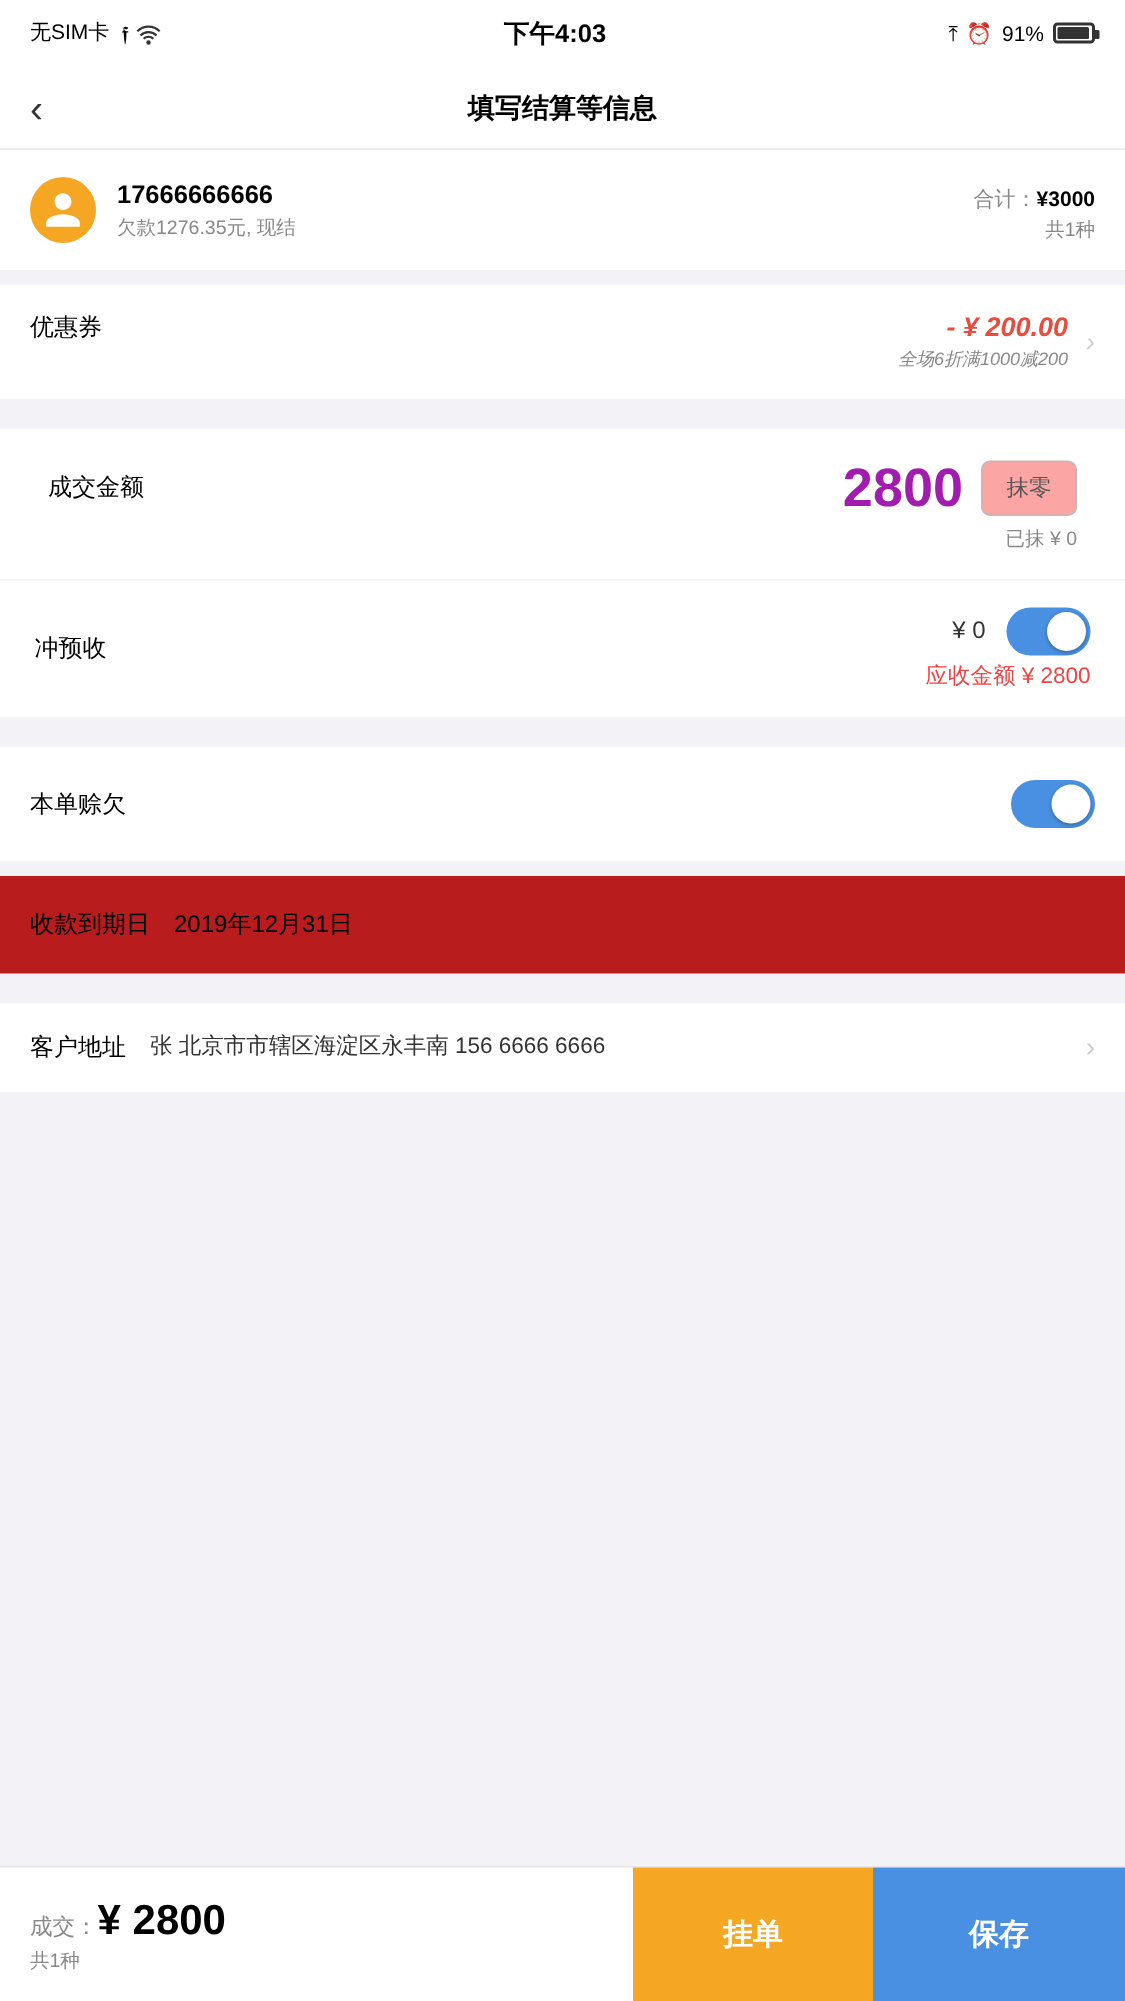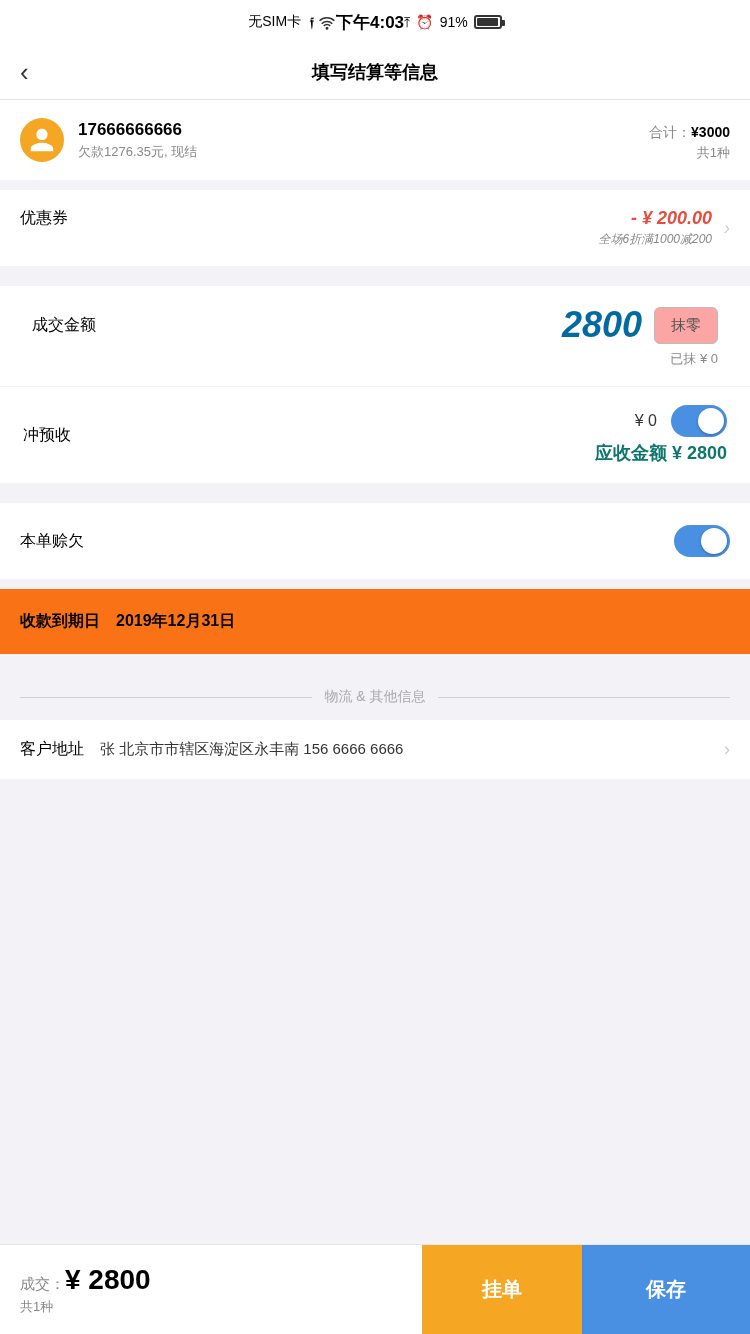--- a/index.html
+++ b/index.html
@@ -12,21 +12,21 @@
       position: relative;
       overflow-x: hidden;
     }
 
     
     .status-bar {
       height: 44px;
       background: #fff;
       display: flex;
       align-items: center;
-      justify-content: center;
+      justify-content: space-between;
       padding: 0 20px;
       font-size: 15px;
       font-weight: 500;
     }
     .status-left { display: flex; align-items: center; gap: 8px; font-size: 14px; }
     .status-center { font-size: 17px; font-weight: 600; }
     .status-right { display: flex; align-items: center; gap: 6px; font-size: 14px; }
     .wifi-icon { font-size: 14px; }
     .battery-icon {
       display: inline-block;
@@ -188,22 +188,21 @@
       color: #000;
     }
     .amount-right {
       display: flex;
       align-items: center;
       gap: 12px;
     }
     .amount-value {
       font-size: 36px;
       font-weight: 700;
-      color: #0369a1;
-      font-style: italic;
+      color: #a21caf;
     }
     .round-btn {
       border: 1.5px solid #bbb;
       border-radius: 6px;
       padding: 8px 16px;
       font-size: 15px;
       color: #555;
       background: #fca5a5;
       cursor: pointer;
     }
@@ -236,23 +235,22 @@
     .prereceive-amount {
       display: flex;
       align-items: center;
       gap: 14px;
     }
     .prereceive-val {
       font-size: 16px;
       color: #333;
     }
     .prereceive-sub {
-      font-size: 18px;
-      color: #0f766e;
-      font-weight: bold;
+      font-size: 15px;
+      color: #ef4444;
     }
 
     
     .toggle {
       width: 56px; height: 32px;
       border-radius: 16px;
       background: #4a90e2;
       position: relative;
       cursor: pointer;
       flex-shrink: 0;
@@ -277,24 +275,23 @@
       margin-top: 10px;
       margin-bottom: 10px;
     }
     .debt-label {
       font-size: 16px;
       color: #000;
     }
 
     
     .duedate-section {
-      background: #f97316;
+      background: #b91c1c;
       padding: 22px 20px;
       margin-bottom: 10px;
-      font-weight: bold;
     }
     .duedate-content {
       display: flex;
       align-items: center;
       gap: 16px;
     }
     .duedate-label {
       font-size: 16px;
       color: #000;
     }
@@ -495,25 +492,20 @@
 
   <div class="duedate-section">
     <div class="duedate-content">
       <span class="duedate-label">收款到期日</span>
       <span class="duedate-value">2019年12月31日</span>
     </div>
   </div>
 
   <div class="section-divider"></div>
 
-  <div class="logistics-divider">
-    <div class="logistics-line"></div>
-    <span class="logistics-text">物流 &amp; 其他信息</span>
-    <div class="logistics-line"></div>
-  </div>
 
   <div class="address-section">
     <span class="address-label">客户地址</span>
     <span class="address-value">张 北京市市辖区海淀区永丰南 156 6666 6666</span>
     <span class="chevron-right">›</span>
   </div>
 
   <div class="gray-bg-area"></div>
 
 </div>

